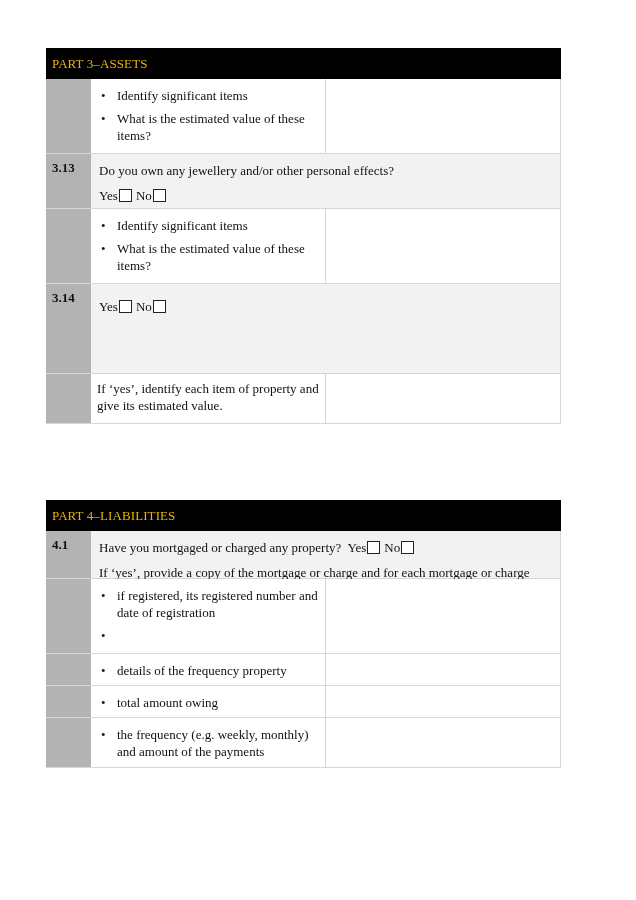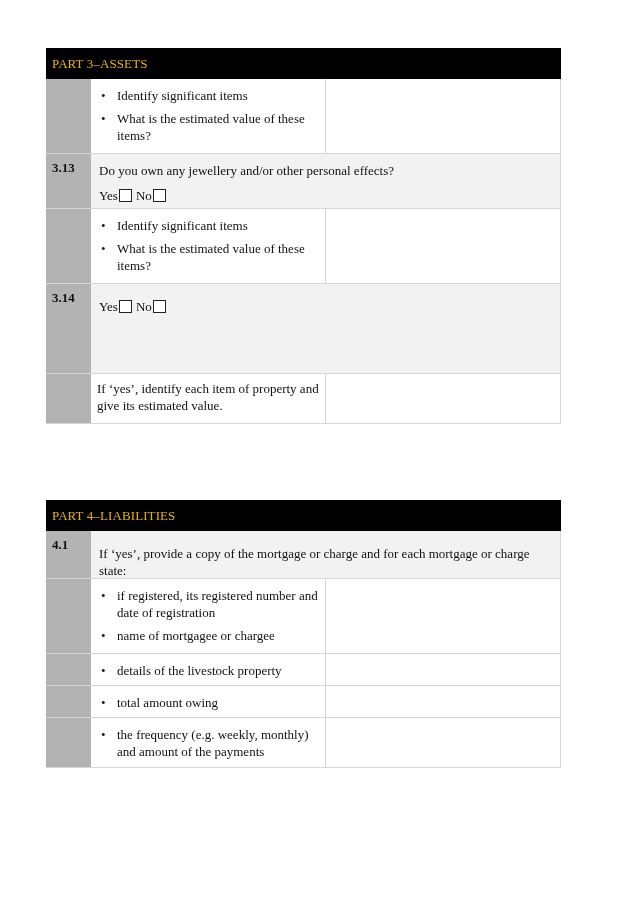--- a/index.html
+++ b/index.html
@@ -81,45 +81,45 @@
     <div class="right"></div>
   </div>
 </div>
 
 <div class="tbl" style="top:500px;">
   <div class="hdr">PART 4–LIABILITIES</div>
 
   <div class="row" style="height:48px;">
     <div class="num">4.1</div>
     <div class="main">
+      <p><span>Have you mortgaged or charged any property?</span>&nbsp; <span>Yes</span><span class="box"></span><span>No</span><span class="box"></span></p>
       <p class="gap">If ‘yes’, provide a copy of the mortgage or charge and for each mortgage or charge state:</p>
     </div>
   </div>
 
   <div class="row" style="height:75px;">
     <div class="num"></div>
     <div class="left">
       <div class="b">
           <span class="dot">•</span>
           <span>if registered, its registered number and date of registration</span>
         </div>
       <div class="b">
           <span class="dot">•</span>
-          <span>name of mortgagee or chargee</span>
         </div>
     </div>
     <div class="right"></div>
   </div>
 
   <div class="row" style="height:32px;">
     <div class="num"></div>
     <div class="left">
       <div class="b">
           <span class="dot">•</span>
-          <span>details of the livestock property</span>
+          <span>details of the frequency property</span>
         </div>
     </div>
     <div class="right"></div>
   </div>
 
   <div class="row" style="height:32px;">
     <div class="num"></div>
     <div class="left">
       <div class="b">
           <span class="dot">•</span>

